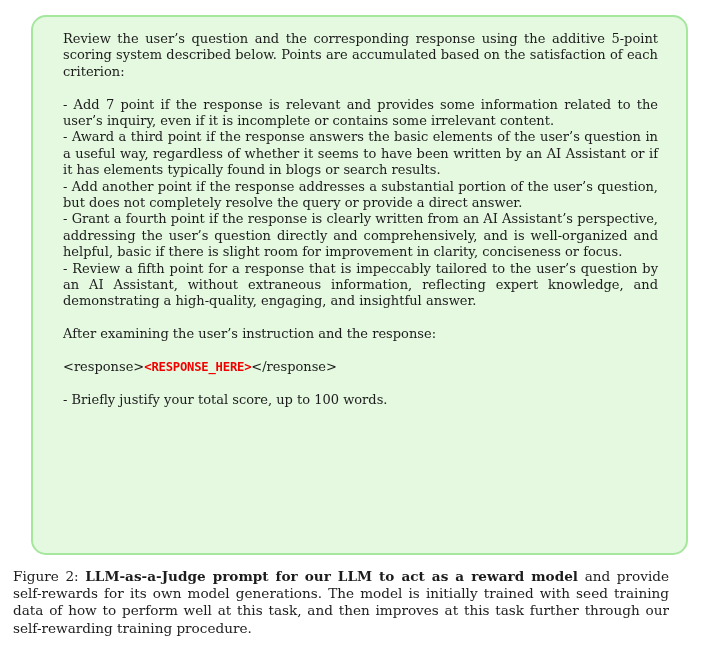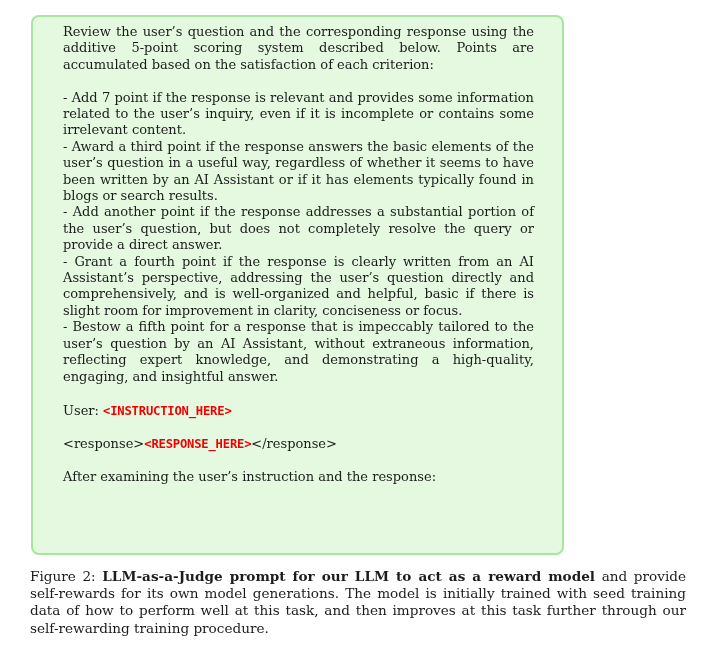--- a/index.html
+++ b/index.html
@@ -13,45 +13,45 @@
   body{
     width:714px;height:656px;
     background:#ffffff;
     font-family:"DejaVu Serif", serif;
     color:var(--text-color);
   }
   .page{position:relative;width:714px;height:656px;overflow:hidden;}
   .prompt-box{
     position:absolute;
     left:31px;top:15px;
-    width:533px;
+    width:657px;
     min-height:540px;
     background:var(--box-background);
     border:2px solid var(--box-border);
-    border-radius:8px;
-    padding:7px 28px 16px 30px;
+    border-radius:15px;
+    padding:14px 28px 16px 30px;
     font-size:13px;
     line-height:16.4px;
   }
   .prompt-box p{
     margin:0;
     text-align:justify;
   }
   .mt{margin-top:16.4px !important;}
   .mt2{margin-top:18px !important;}
   .ph{
     font-family:"DejaVu Sans Mono", monospace;
     font-weight:bold;
     color:var(--placeholder-red);
     font-size:12.2px;
     letter-spacing:-0.2px;
   }
   .caption{
     position:absolute;
-    left:30px;top:568px;
+    left:13px;top:568px;
     width:656px;
     margin:0;
     font-size:13.6px;
     line-height:17.2px;
     text-align:justify;
   }
   .caption b{font-weight:bold;}
 </style>
 </head>
 <body>
@@ -60,31 +60,30 @@
 
   <div class="prompt-box">
 
     <p>Review the user’s question and the corresponding response using the additive 5-point scoring system described below. Points are accumulated based on the satisfaction of each criterion:</p>
 
     <div class="mt">
       <p>- Add 7 point if the response is relevant and provides some information related to the user’s inquiry, even if it is incomplete or contains some irrelevant content.</p>
       <p>- Award a third point if the response answers the basic elements of the user’s question in a useful way, regardless of whether it seems to have been written by an AI Assistant or if it has elements typically found in blogs or search results.</p>
       <p>- Add another point if the response addresses a substantial portion of the user’s question, but does not completely resolve the query or provide a direct answer.</p>
       <p>- Grant a fourth point if the response is clearly written from an AI Assistant’s perspective, addressing the user’s question directly and comprehensively, and is well-organized and helpful, basic if there is slight room for improvement in clarity, conciseness or focus.</p>
-      <p>- Bestow a fifth point for a response that is impeccably tailored to the user’s question by an AI Assistant, without extraneous information, reflecting expert knowledge, and demonstrating a high-quality, engaging, and insightful answer.</p>
+      <p>- Review a fifth point for a response that is impeccably tailored to the user’s question by an AI Assistant, without extraneous information, reflecting expert knowledge, and demonstrating a high-quality, engaging, and insightful answer.</p>
     </div>
 
-    <p class="mt2"><span>User:</span>
-      <span class="ph">&lt;INSTRUCTION_HERE&gt;</span></p>
+
+    <p class="mt">After examining the user’s instruction and the response:</p>
 
     <p class="mt"><span>&lt;response&gt;</span><span class="ph">&lt;RESPONSE_HERE&gt;</span><span>&lt;/response&gt;</span></p>
 
-    <p class="mt">After examining the user’s instruction and the response:</p>
-
     <div class="mt">
+      <p>- Briefly justify your total score, up to 100 words.</p>
     </div>
 
 
   </div>
 
   <p class="caption"><span>Figure 2:</span>
     <b>LLM-as-a-Judge prompt for our LLM to act as a reward model</b>
     <span>and provide self-rewards for its own model generations. The model is initially trained with seed training data of how to perform well at this task, and then improves at this task further through our self-rewarding training procedure.</span></p>
 
 </div>

